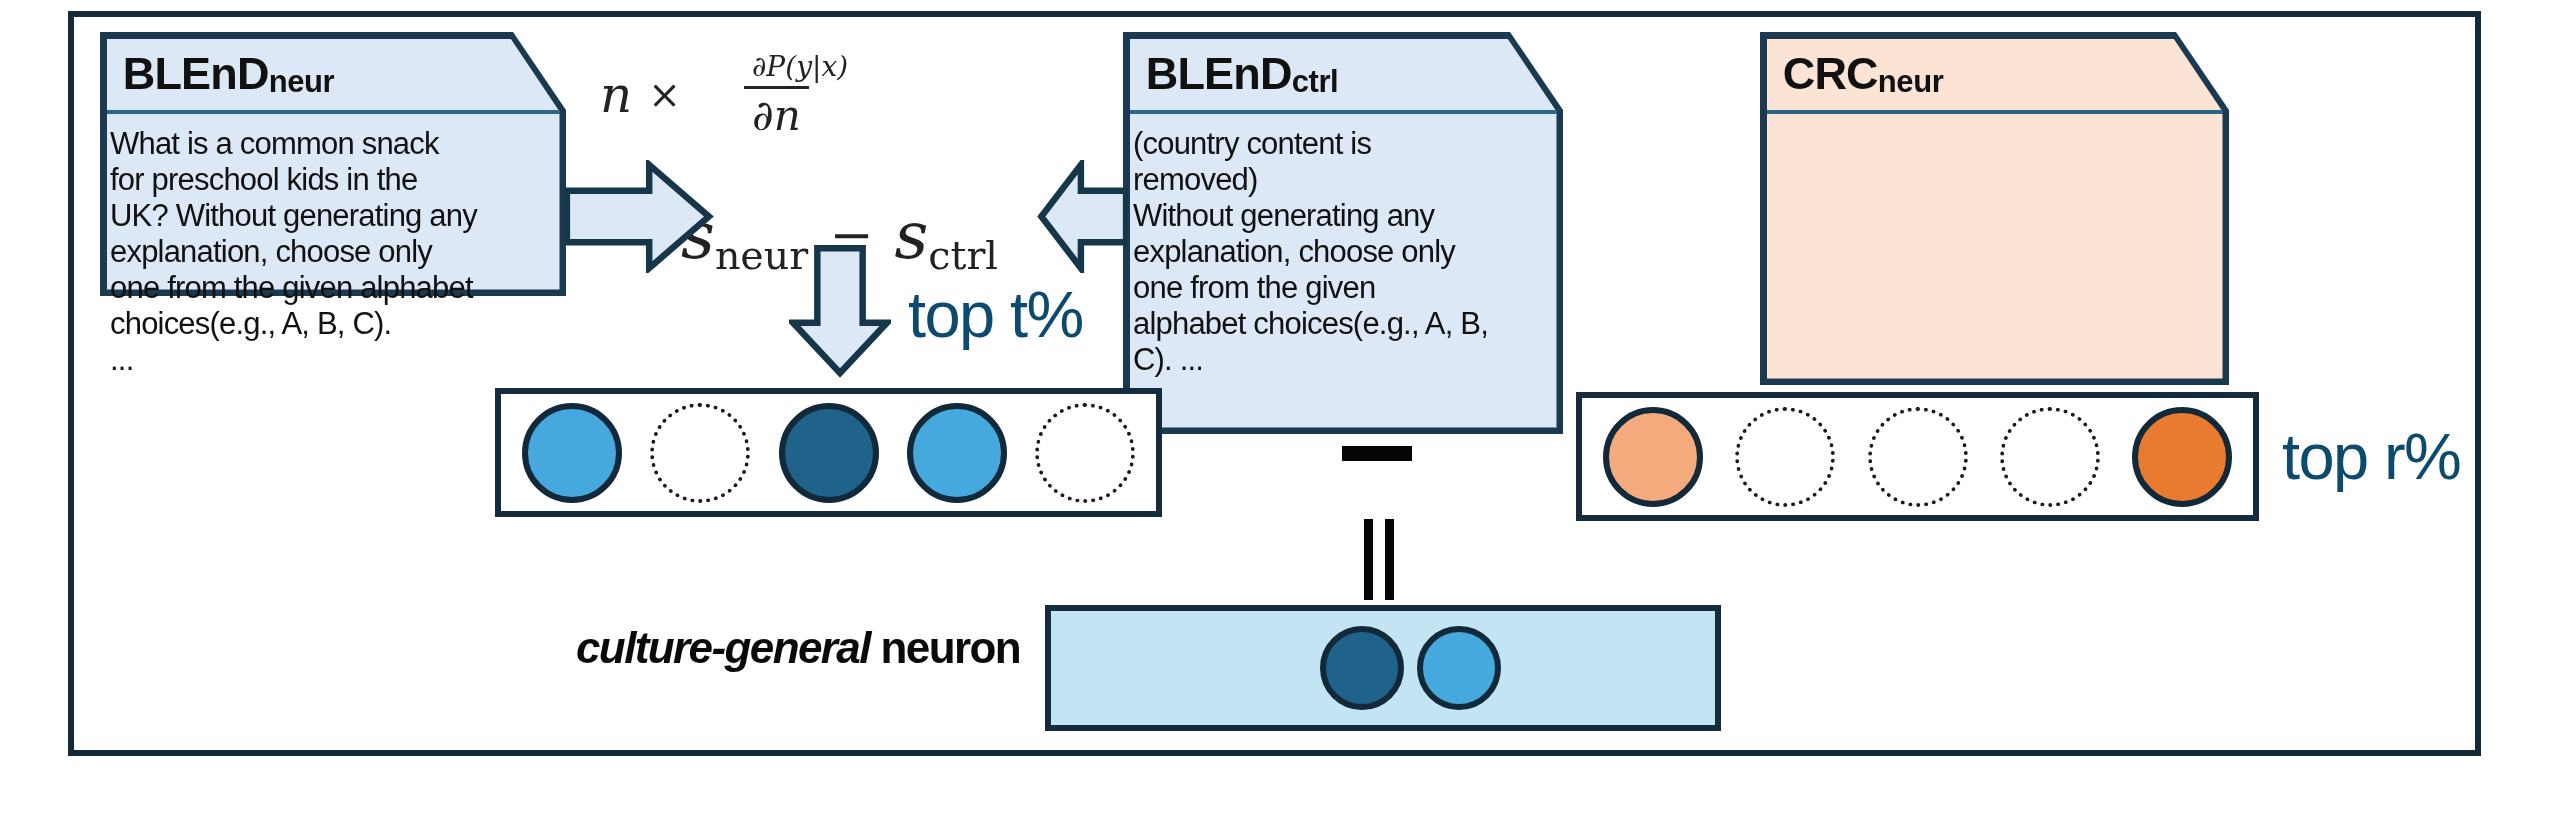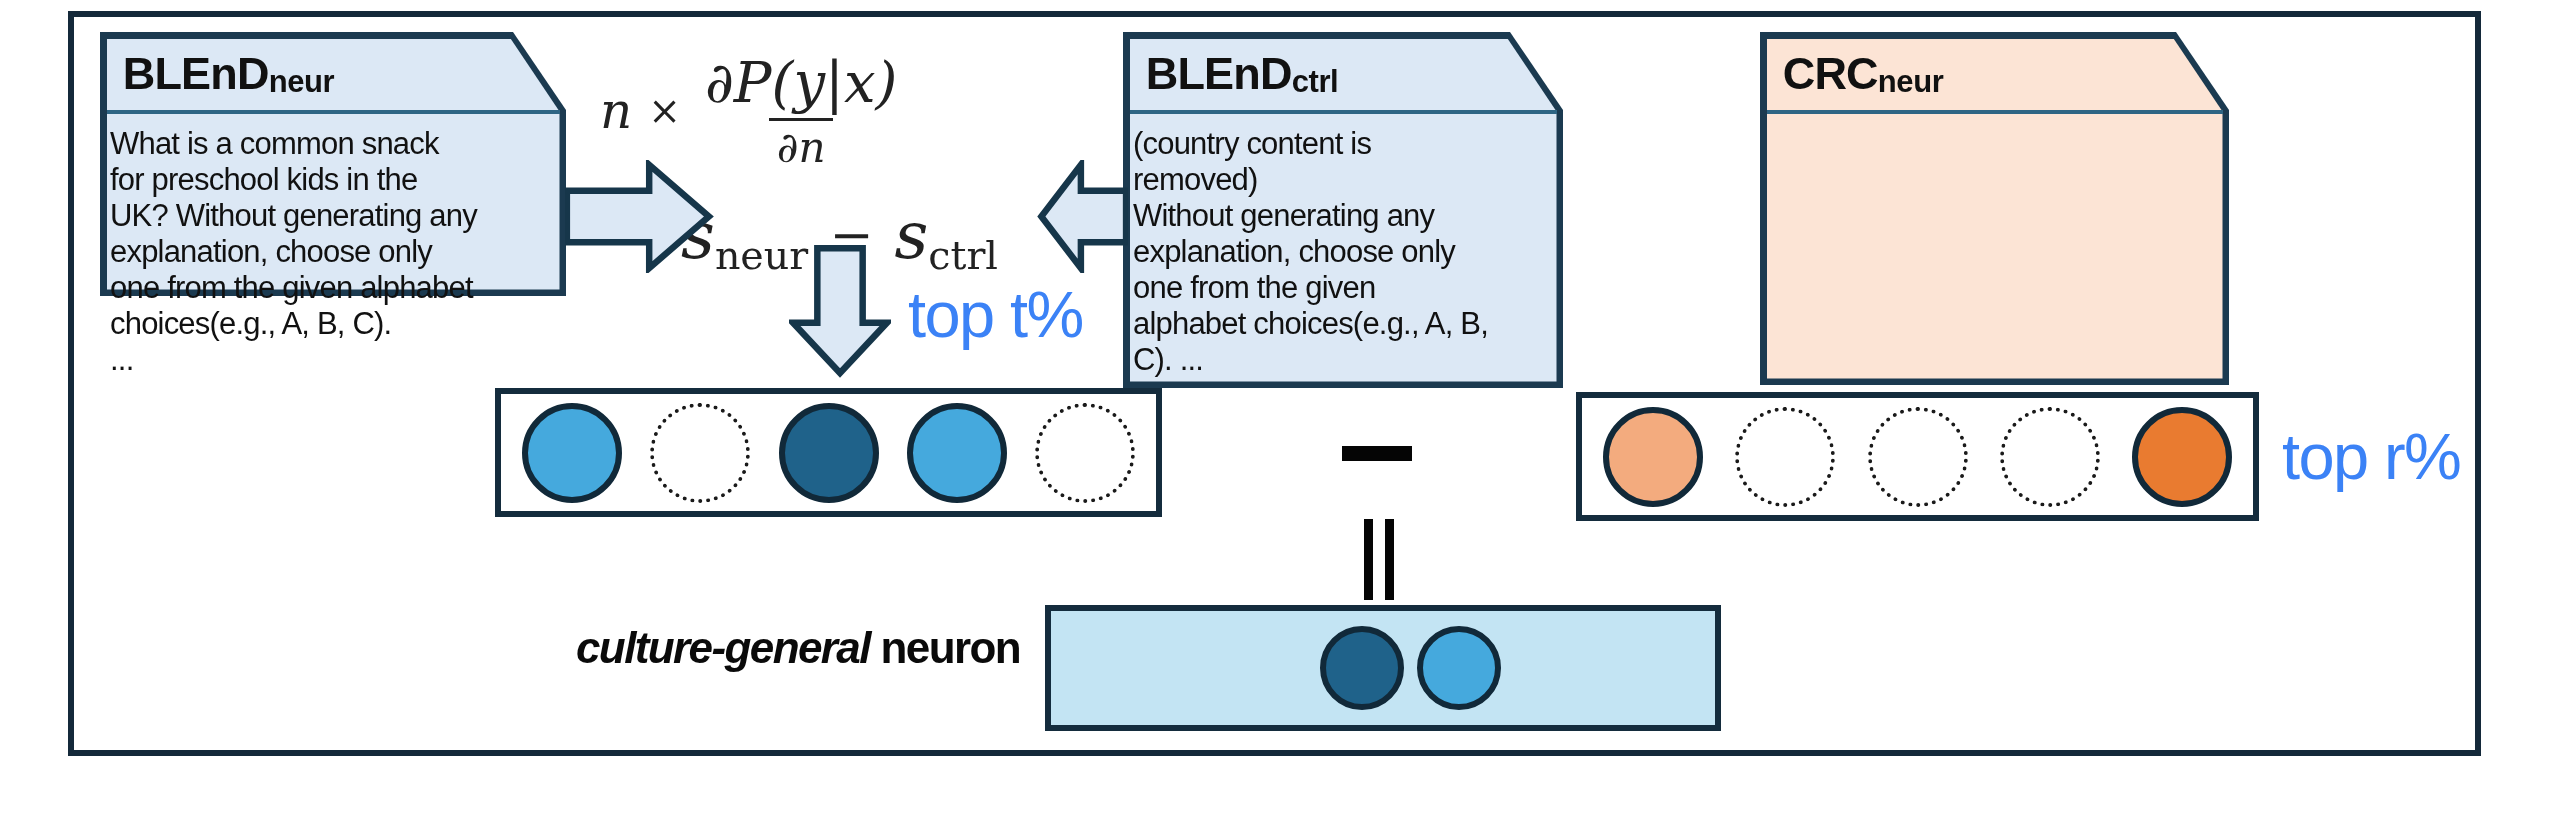--- a/index.html
+++ b/index.html
@@ -26,34 +26,34 @@
   .note .title .sub{font-size:31px;position:relative;top:3.2px;letter-spacing:-0.4px;}
   .note .body{position:absolute;left:10px;right:14.6px;top:94px;font-size:31px;line-height:36px;
         letter-spacing:-0.8px;white-space:pre-line;}
 
   
   .gradient{position:absolute;left:600px;top:50px;display:flex;align-items:center;gap:16px;
         font-family:"DejaVu Serif",serif;color:#222;}
   .gradient .coeff{font-style:italic;font-size:50px;}
   .gradient .times{font-size:39px;}
   .frac{display:inline-flex;flex-direction:column;align-items:center;font-style:italic;}
-  .frac .num{font-size:56px;padding:0 8px 3.2px 8px;}
+  .frac .num{font-size:28px;padding:0 8px 3.2px 8px;margin-left:47px;}
   .frac .den{font-size:42px;border-top:3.2px solid #222;padding:1.6px 8px 0 8px;}
   .sline{position:absolute;left:681px;top:197px;font-family:"DejaVu Serif",serif;
         font-size:66px;color:#222;white-space:nowrap;}
   .sline .svar{font-style:italic;}
   .sline .ssub{font-size:0.6em;vertical-align:-0.28em;}
   .sline .sminus{margin:0 21px;font-size:0.8em;vertical-align:0.1em;}
 
   
   .arrow{position:absolute;}
   .arrow polygon{fill:#dce8f5;stroke:#16364a;stroke-width:8;stroke-linejoin:miter;}
 
   
-  .biglabel{position:absolute;font-size:65px;letter-spacing:-1.6px;color:#3b82f6;white-space:nowrap;}
+  .biglabel{position:absolute;font-size:65px;letter-spacing:-1.6px;color:#0c4a6e;white-space:nowrap;}
 
   
   .nrow{position:absolute;box-sizing:border-box;border:6.5px solid #142c3d;background:#ffffff;
         display:flex;align-items:center;justify-content:space-between;padding:0 21px;}
   .circle{box-sizing:border-box;width:100px;height:100px;border-radius:50%;
         border:6.5px solid #112939;flex:0 0 auto;}
   .circle.dotted{border:4px dotted #1a1a1a;background:#ffffff;}
   .nrow.result{background:#c3e4f3;justify-content:flex-start;gap:13px;padding:0 0 0 269px;}
   .nrow.result .circle{width:84px;height:84px;}
 
@@ -80,21 +80,21 @@
     <div class="title"><span>BLEnD</span><span class="sub">neur</span></div>
     <div class="body">What is a common snack
 for preschool kids in the
 UK? Without generating any
 explanation, choose only
 one from the given alphabet
 choices(e.g., A, B, C).
 ...</div>
   </div>
 
-  <div class="note blue" style="left:1123px;top:32px;width:440px;height:356px;">
+  <div class="note blue" style="left:1123px;top:32px;width:440px;height:402px;">
     <div class="shape"></div>
     <div class="fill"></div>
     <div class="sep"></div>
     <div class="title"><span>BLEnD</span><span class="sub">ctrl</span></div>
     <div class="body">(country content is
 removed)
 Without generating any
 explanation, choose only
 one from the given
 alphabet choices(e.g., A, B,

